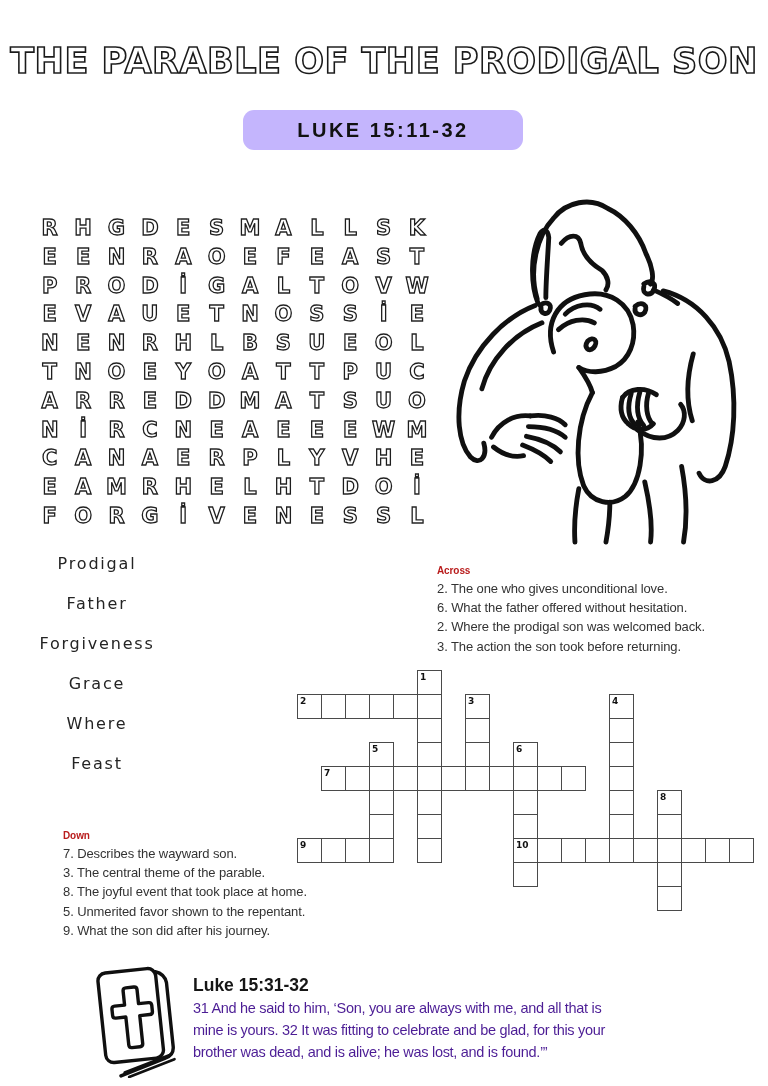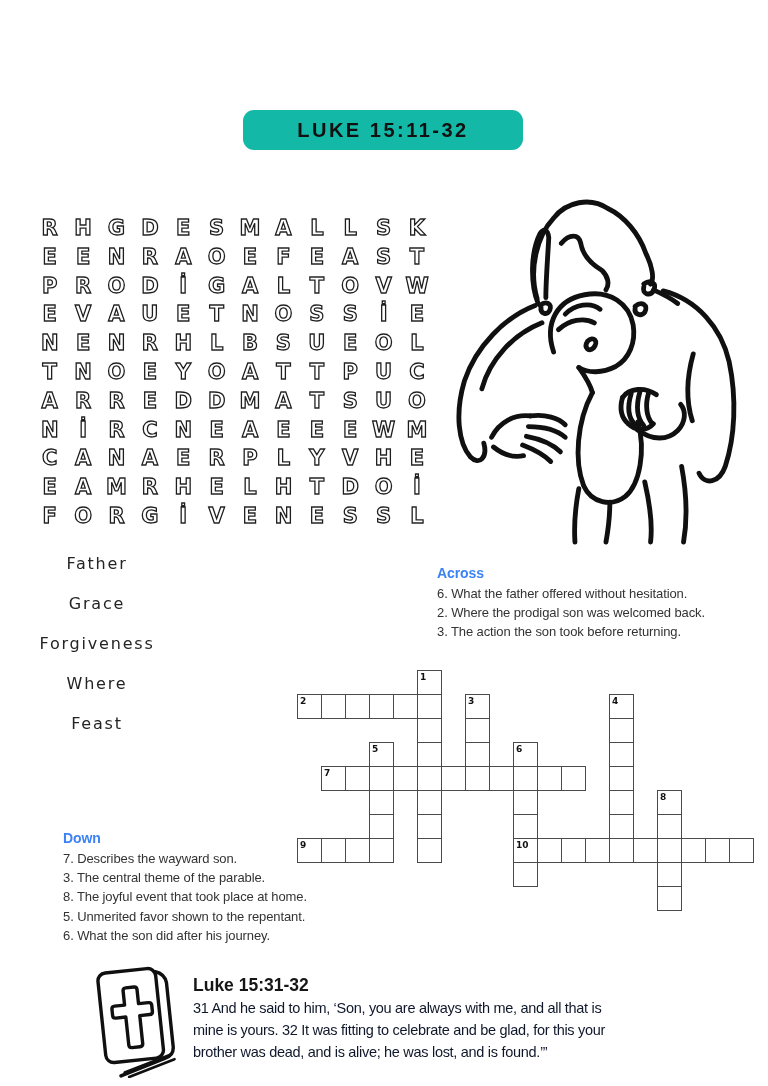--- a/index.html
+++ b/index.html
@@ -30,44 +30,45 @@
   svg path, svg rect{fill:none;stroke:#101010;stroke-linecap:round;stroke-linejoin:round;}
 
   
   .wb-col{position:absolute;top:543px;width:150px;}
   .wb-col1{left:22px;} .wb-col2{left:170px;}
   .wb-item{height:40px;display:flex;align-items:center;justify-content:center;
            font-family:"DejaVu Sans",sans-serif;font-size:16px;letter-spacing:1.8px;color:#242424;}
 
   
   .clues{position:absolute;font-size:13px;color:#333;letter-spacing:-0.1px;}
-  .clues .head{font-weight:700;font-size:14px;color:#3b82f6;margin-bottom:3px;}
+  .clues .head{font-weight:700;font-size:10px;color:#b91c1c;margin-bottom:3px;}
   .clues .clue{line-height:19.2px;}
   .across-block{left:437px;top:565px;width:320px;}
   .down-block{left:63px;top:830px;width:330px;}
 
   
   .crossword{position:absolute;left:297px;top:670px;width:458px;height:242px;}
   .cw-cell{position:absolute;width:25px;height:25px;box-sizing:border-box;
            border:1px solid #4a4a4a;background:#fff;}
   .cw-num{position:absolute;top:0.5px;left:2px;font-size:9px;font-weight:700;color:#111;
           font-family:"DejaVu Sans",sans-serif;}
 
   
   .verse-head{position:absolute;left:193px;top:975px;font-size:17.5px;font-weight:700;color:#161616;}
   .verse-text{position:absolute;left:193px;top:997px;width:480px;white-space:pre-line;
-              font-size:14.5px;line-height:22px;letter-spacing:-0.3px;color:#0f172a;}
+              font-size:14.5px;line-height:22px;letter-spacing:-0.3px;color:#4c1d95;}
 </style>
 </head>
 <body>
 
 <div class="page">
 
-
-  <div class="badge" style="background: #14b8a6;">
+  <div class="title">THE PARABLE OF THE PRODIGAL SON</div>
+
+  <div class="badge" style="background: #c4b5fd;">
     <span>LUKE 15:11-32</span>
   </div>
 
   <div class="wordsearch">
       <span class="ws-letter">R</span>
       <span class="ws-letter">H</span>
       <span class="ws-letter">G</span>
       <span class="ws-letter">D</span>
       <span class="ws-letter">E</span>
       <span class="ws-letter">S</span>
@@ -232,44 +233,46 @@
       <path d="M138,186 C145,196 150,204 152,212"></path>
       <path d="M152,212 C136,242 133,282 143,308 C151,326 172,330 186,319 C201,306 207,272 199,242"></path>
       <path d="M138,311 C134,332 133,350 134,366"></path>
       <path d="M170,325 C170,341 168,355 166,366"></path>
       <path d="M206,304 C212,330 214,349 212,366"></path>
       <path d="M244,288 C249,315 250,343 246,366"></path>
     </g>
   </svg>
 
   <div class="wb-col wb-col1">
+      <div class="wb-item">Prodigal</div>
       <div class="wb-item">Father</div>
+      <div class="wb-item">Forgiveness</div>
       <div class="wb-item">Grace</div>
-      <div class="wb-item">Forgiveness</div>
       <div class="wb-item">Where</div>
       <div class="wb-item">Feast</div>
     </div>
 
   <div class="clues across-block">
     <div class="head">Across</div>
     <div>
+        <div class="clue">2. The one who gives unconditional love.</div>
         <div class="clue">6. What the father offered without hesitation.</div>
         <div class="clue">2. Where the prodigal son was welcomed back.</div>
         <div class="clue">3. The action the son took before returning.</div>
       </div>
   </div>
 
   <div class="clues down-block">
     <div class="head">Down</div>
     <div>
         <div class="clue">7. Describes the wayward son.</div>
         <div class="clue">3. The central theme of the parable.</div>
         <div class="clue">8. The joyful event that took place at home.</div>
         <div class="clue">5. Unmerited favor shown to the repentant.</div>
-        <div class="clue">6. What the son did after his journey.</div>
+        <div class="clue">9. What the son did after his journey.</div>
       </div>
   </div>
 
   <div class="crossword">
       <div class="cw-cell" style="left: 120px; top: 0px;">
         <span class="cw-num">1</span>
       </div>
       <div class="cw-cell" style="left: 120px; top: 24px;"></div>
       <div class="cw-cell" style="left: 120px; top: 48px;"></div>
       <div class="cw-cell" style="left: 120px; top: 72px;"></div>

